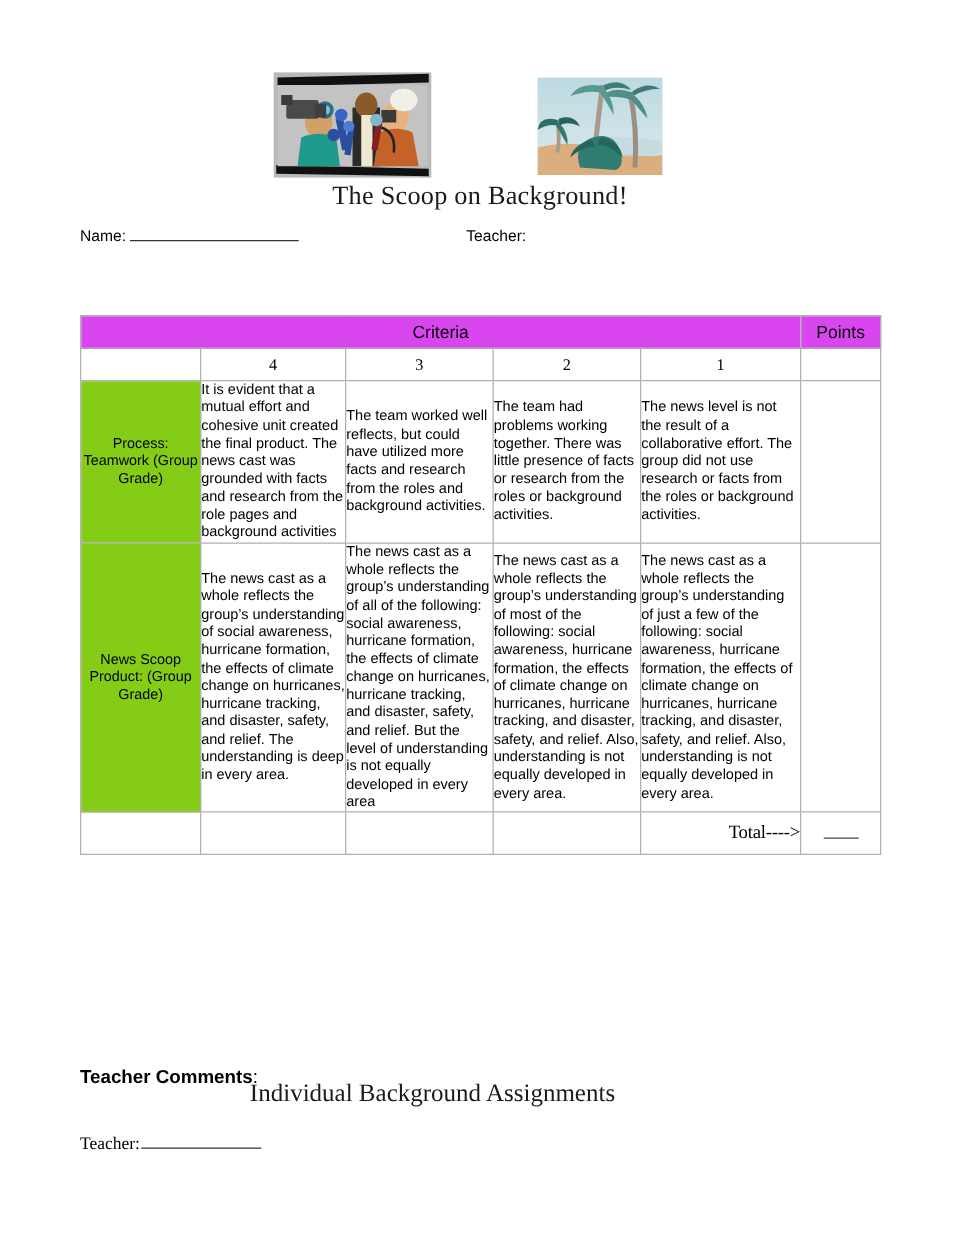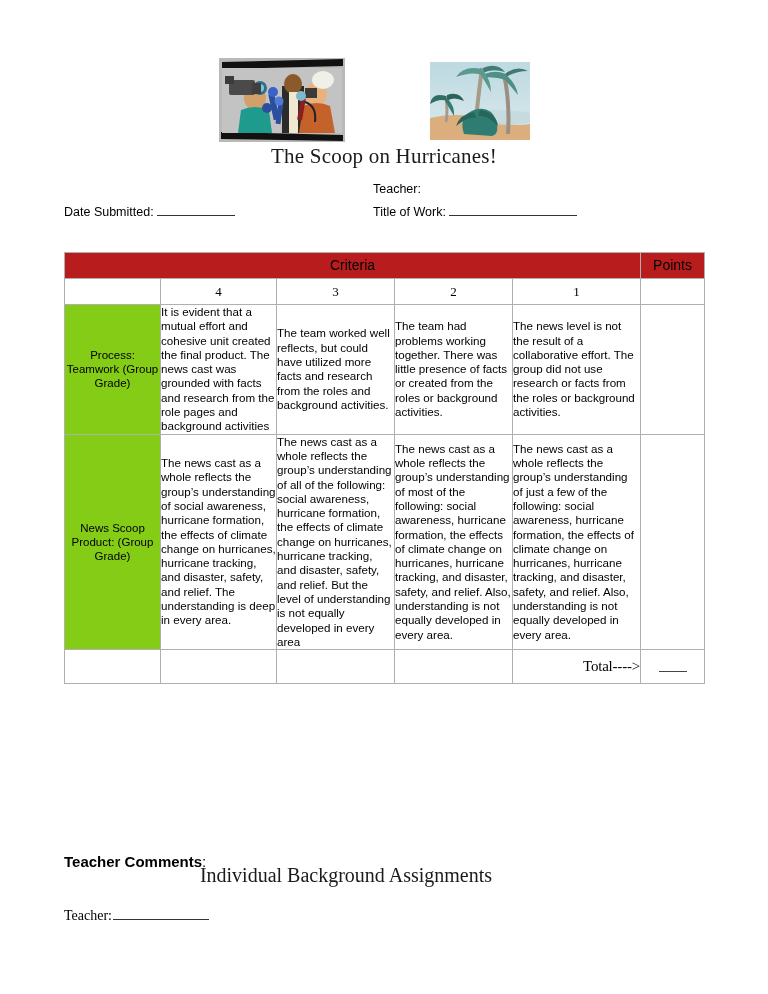--- a/index.html
+++ b/index.html
@@ -111,21 +111,21 @@
     table-layout: fixed;
     font-size: 11.5px;
   }
   table.rubric td, table.rubric th {
     border: 1px solid #b0b0b0;
     padding: 0;
     vertical-align: middle;
     font-weight: normal;
   }
   .th-criteria, .th-points {
-    background: #b91c1c;
+    background: #d946ef;
     text-align: center;
     font-family: "Liberation Sans", sans-serif;
     font-weight: bold;
     font-size: 14px;
     height: 25px;
     line-height: 25px;
     color: #000;
   }
   .lvl-head {
     text-align: center;
@@ -291,29 +291,26 @@
         <path d="M17 33 q12 -4 17 6 q-11 -5 -17 0 z" fill="#2a635a"></path>
         <path d="M17 36 q8 8 7 18 q-7 -12 -9 -15 z" fill="#357a6d"></path>
 
         <path d="M34 72 q-6 -18 10 -24 q16 -5 22 10 q4 14 -4 16 z" fill="#2f7d72"></path>
         <path d="M44 50 q-14 2 -18 14 q12 -10 20 -8 z" fill="#27665d"></path>
         <path d="M50 48 q16 2 18 16 q-12 -12 -20 -10 z" fill="#27665d"></path>
       </svg>
     </div>
   </div>
 
-  <div class="doc-title">The Scoop on Hurricanes!</div>
+  <div class="doc-title">The Scoop on Background!</div>
 
   <div class="fields">
     <div class="field-line">
+      <span class="field-left"><span>Name:</span><span class="blank blank-name"></span></span>
       <span class="field-right"><span>Teacher:</span></span>
-    </div>
-    <div class="field-line">
-      <span class="field-left"><span>Date Submitted:</span><span class="blank blank-date"></span></span>
-      <span class="field-right"><span>Title of Work:</span><span class="blank blank-title"></span></span>
     </div>
   </div>
 
   <table class="rubric">
     <colgroup>
       <col class="c-label">
         <col class="c-lvl">
         <col class="c-lvl3">
         <col class="c-lvl2">
         <col class="c-lvl1">
@@ -331,21 +328,21 @@
         <td class="lvl-head">2</td>
         <td class="lvl-head">1</td>
         <td>&nbsp;</td>
       </tr>
     </thead>
     <tbody>
       <tr>
         <td class="crit-label">Process: Teamwork (Group Grade)</td>
         <td class="desc">It is evident that a mutual effort and cohesive unit created the final product.  The news cast was grounded with facts and research from the role pages and background activities</td>
         <td class="desc">The team worked well reflects, but could have utilized more facts and research from the roles and background activities.</td>
-        <td class="desc">The team had problems working together.  There was little presence of facts or created from the roles or background activities.</td>
+        <td class="desc">The team had problems working together.  There was little presence of facts or research from the roles or background activities.</td>
         <td class="desc">The news level is not the result of a collaborative effort.  The group did not use research or facts from the roles or background activities.</td>
         <td class="pts-cell"></td>
       </tr>
       <tr>
         <td class="crit-label">News Scoop Product: (Group Grade)</td>
         <td class="desc">The news cast as a whole reflects the group’s understanding of social awareness, hurricane formation, the effects of climate change on hurricanes, hurricane tracking, and disaster, safety, and relief.  The understanding is deep in every area.</td>
         <td class="desc">The news cast as a whole reflects the group’s understanding of all of the following: social awareness, hurricane formation, the effects of climate change on hurricanes, hurricane tracking, and disaster, safety, and relief.  But the level of understanding is not equally developed in every area</td>
         <td class="desc">The news cast as a whole reflects the group’s understanding of most of the following: social awareness, hurricane formation, the effects of climate change on hurricanes, hurricane tracking, and disaster, safety, and relief.  Also, understanding is not equally developed in every area.</td>
         <td class="desc">The news cast as a whole reflects the group’s understanding of just a few of the following: social awareness, hurricane formation, the effects of climate change on hurricanes, hurricane tracking, and disaster, safety, and relief.  Also, understanding is not equally developed in every area.</td>
         <td class="pts-cell"></td>

